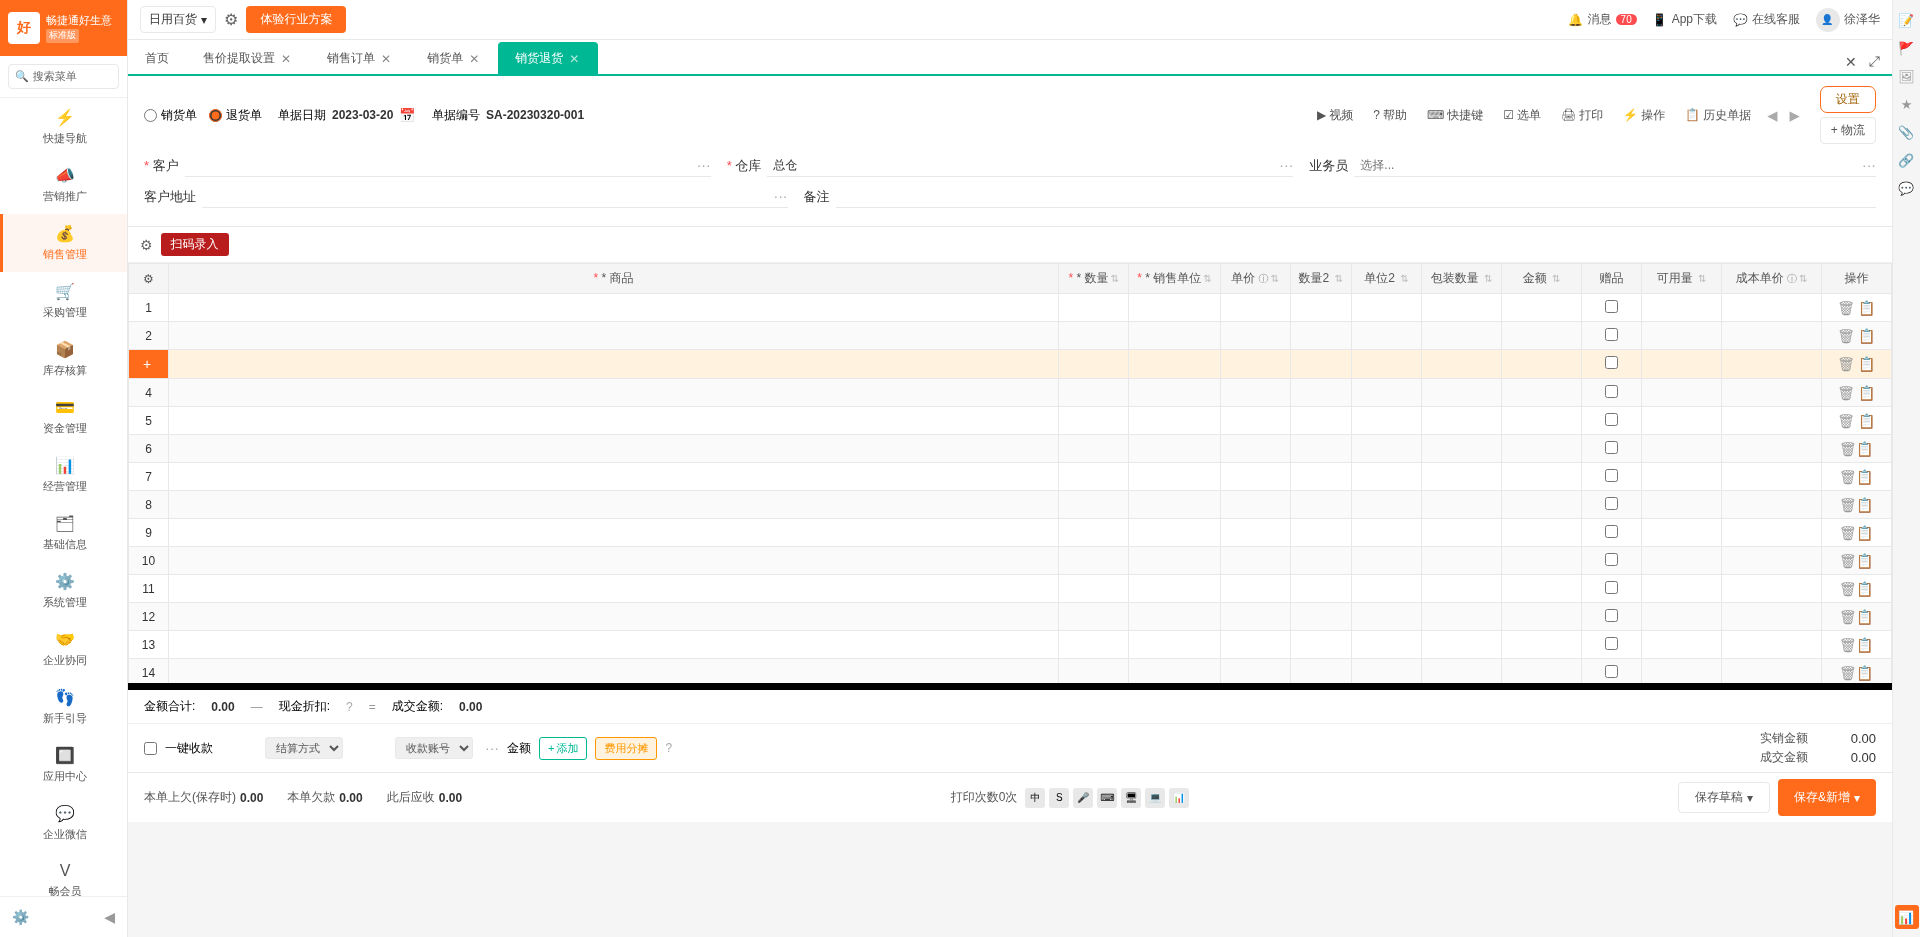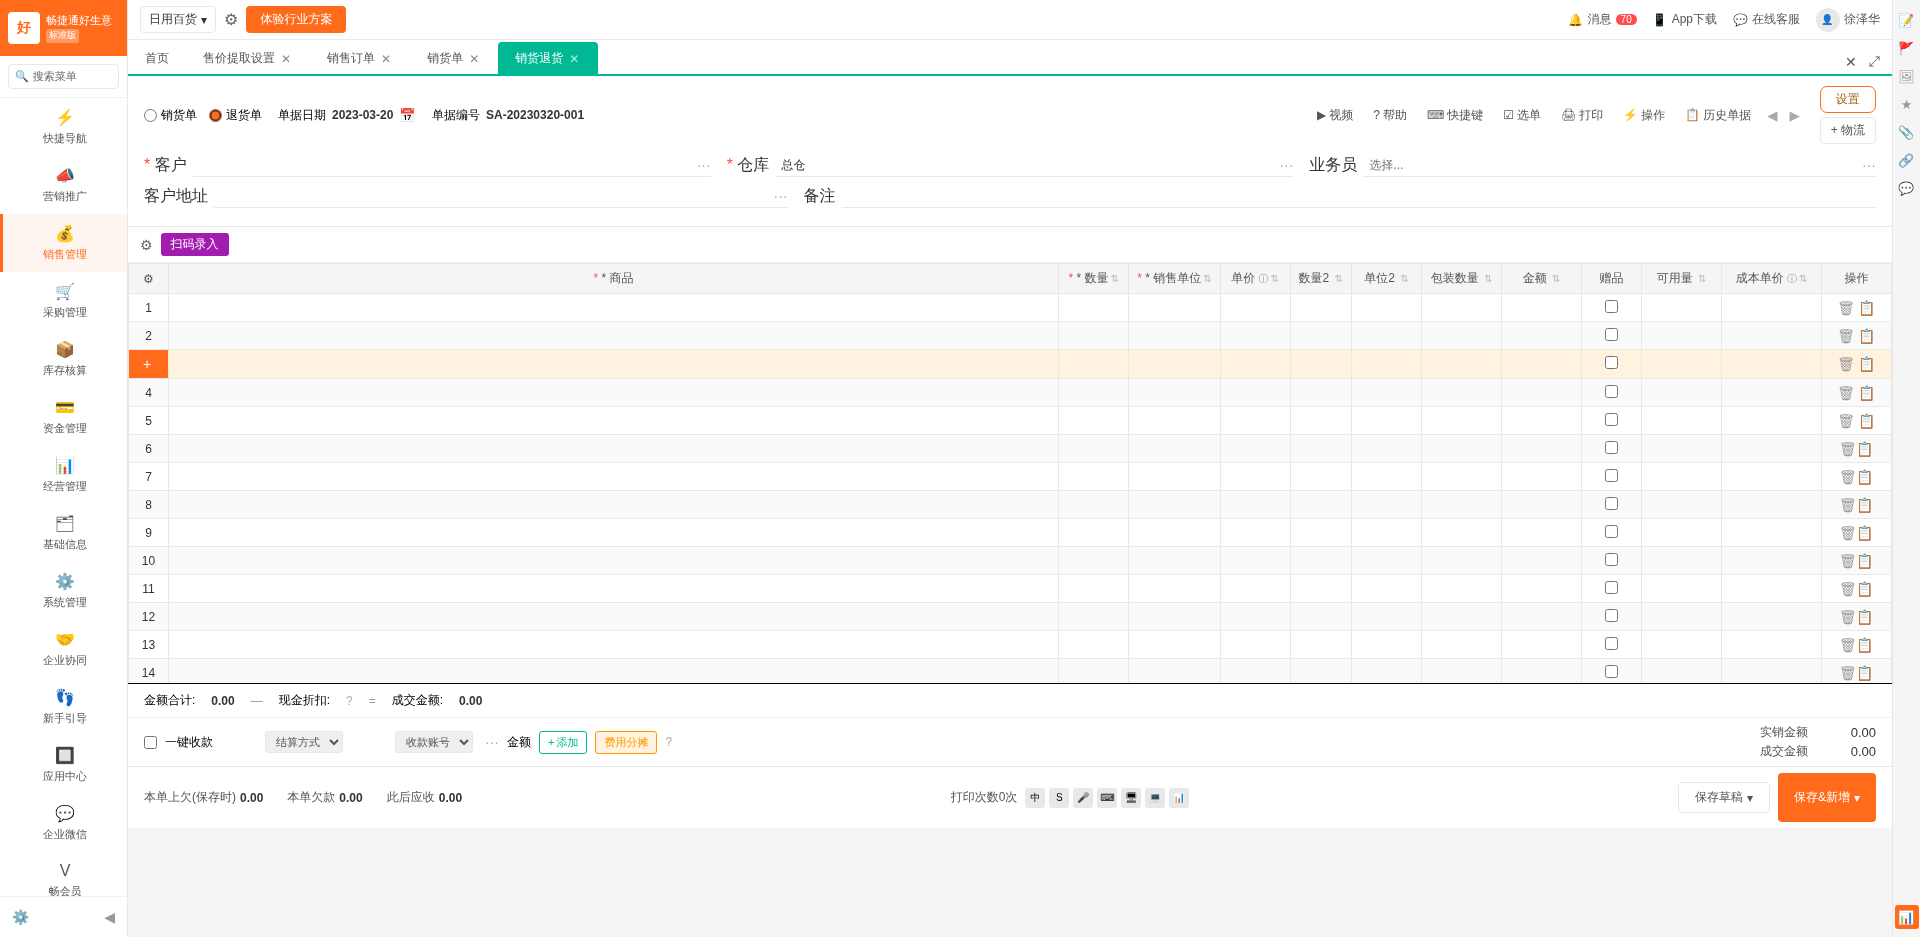--- a/index.html
+++ b/index.html
@@ -55,53 +55,53 @@
     .radio-item { display: flex; align-items: center; gap: 4px; cursor: pointer; font-size: 12px; }
     .radio-input { accent-color: #ff6b1a; }
     .doc-date-group { display: flex; align-items: center; gap: 6px; font-size: 12px; }
     .doc-number-group { display: flex; align-items: center; gap: 6px; font-size: 12px; }
     .doc-header-right { display: flex; align-items: center; gap: 12px; font-size: 12px; }
     .toolbar-btn { display: flex; align-items: center; gap: 3px; color: #555; cursor: pointer; font-size: 12px; padding: 2px 4px; }
 
     
     .form-row { display: flex; align-items: center; gap: 16px; margin-bottom: 8px; }
     .form-field { display: flex; align-items: center; gap: 6px; flex: 1; }
-    .form-label { color: #333; font-size: 16px; white-space: nowrap; }
+    .form-label { color: #333; font-size: 13px; white-space: nowrap; }
     .form-label.required::before { content: "* "; color: #ff4d4f; }
     .form-input { flex: 1; border: none; border-bottom: 1px solid #e8e8e8; padding: 4px 6px; font-size: 12px; color: #333; outline: none; min-width: 120px; }
     .form-dots { color: #aaa; font-size: 14px; margin-left: 4px; }
     .form-input-wrapper { flex: 1; display: flex; align-items: center; border-bottom: 1px solid #e8e8e8; }
     .form-input-wrapper input { flex: 1; border: none; padding: 4px 6px; font-size: 12px; color: #333; outline: none; }
     .action-btn { background: #fff; border: 1px solid #e8e8e8; border-radius: 4px; padding: 4px 10px; font-size: 12px; cursor: pointer; color: #555; white-space: nowrap; }
 
     
     .table-area { background: #fff; flex: 1; }
     .table-toolbar { display: flex; align-items: center; padding: 6px 12px; border-bottom: 1px solid #f0f0f0; gap: 8px; }
     .settings-btn { background: none; border: none; cursor: pointer; color: #666; font-size: 14px; }
-    .scan-btn { background: #a21caf; color: #fff; border: none; border-radius: 3px; padding: 3px 10px; font-size: 12px; cursor: pointer; }
+    .scan-btn { background: #b91c1c; color: #fff; border: none; border-radius: 3px; padding: 3px 10px; font-size: 12px; cursor: pointer; }
 
     
     .data-table { width: 100%; border-collapse: collapse; font-size: 12px; }
     .data-table th { background: #f5f5f5; padding: 6px 8px; text-align: center; border: 1px solid #e8e8e8; color: #555; font-weight: normal; white-space: nowrap; position: sticky; top: 0; }
     .data-table td { padding: 4px 8px; border: 1px solid #e8e8e8; text-align: center; color: #333; height: 28px; }
     .data-table tr:nth-child(even) td { background: #fafafa; }
     .data-table tr.highlighted td { background: #fff3e0; }
     .data-table tr.highlighted td:first-child { background: #ff6b1a; color: #fff; }
     .row-num { color: #999; }
     .th-required::before { content: "* "; color: #ff4d4f; }
     .th-info { color: #999; font-size: 10px; }
     .sort-icon { color: #bbb; font-size: 10px; cursor: pointer; margin-left: 2px; }
     .checkbox-cell { text-align: center; }
     input[type="checkbox"] { accent-color: #00b894; }
     .delete-btn { background: none; border: none; cursor: pointer; color: #999; font-size: 14px; }
     .copy-btn { background: none; border: none; cursor: pointer; color: #999; font-size: 14px; }
     .add-row-btn { width: 20px; height: 20px; background: #ff6b1a; color: #fff; border: none; border-radius: 50%; cursor: pointer; font-size: 14px; display: flex; align-items: center; justify-content: center; }
 
     
-    .summary-area { background: #fff; padding: 8px 16px; border-top: 1px solid #000000; display: flex; align-items: center; gap: 16px; font-size: 12px; }
+    .summary-area { background: #fff; padding: 8px 16px; border-top: 7px solid #000000; display: flex; align-items: center; gap: 16px; font-size: 12px; }
     .summary-dash { color: #999; }
     .help-icon { color: #aaa; font-size: 12px; cursor: pointer; }
     .equals-icon { color: #999; }
     .amount-value { color: #333; font-weight: bold; }
 
     
     .payment-row { background: #fff; padding: 6px 16px; border-top: 1px solid #f0f0f0; display: flex; align-items: center; gap: 8px; font-size: 12px; }
     .payment-checkbox { accent-color: #ff6b1a; }
     .payment-select { border: 1px solid #e8e8e8; border-radius: 3px; padding: 3px 6px; font-size: 11px; color: #555; margin-left: 44px; }
     .add-payment-btn { background: none; border: 1px solid #00b894; color: #00b894; border-radius: 3px; padding: 3px 8px; font-size: 11px; cursor: pointer; display: flex; align-items: center; gap: 2px; }
@@ -111,21 +111,21 @@
     .footer-bar { background: #fff; border-top: 1px solid #e8e8e8; padding: 6px 16px; display: flex; align-items: center; justify-content: space-between; font-size: 12px; }
     .footer-left { display: flex; align-items: center; gap: 24px; }
     .footer-stat { display: flex; align-items: center; gap: 4px; color: #555; }
     .footer-stat-value { color: #333; font-weight: bold; }
     .footer-center { display: flex; align-items: center; gap: 8px; }
     .print-info { color: #555; }
     .system-icons { display: flex; align-items: center; gap: 4px; }
     .system-icon { width: 20px; height: 20px; background: #e8e8e8; border-radius: 3px; display: flex; align-items: center; justify-content: center; font-size: 10px; cursor: pointer; }
     .footer-right { display: flex; align-items: center; gap: 8px; }
     .save-draft-btn { background: #fff; border: 1px solid #e8e8e8; border-radius: 4px; padding: 6px 16px; font-size: 12px; cursor: pointer; color: #555; display: flex; align-items: center; gap: 4px; }
-    .save-new-btn { background: #ff6b1a; color: #fff; border: none; border-radius: 4px; padding: 16px 16px; font-size: 12px; cursor: pointer; display: flex; align-items: center; gap: 4px; }
+    .save-new-btn { background: #ff6b1a; color: #fff; border: none; border-radius: 4px; padding: 10px 16px; font-size: 12px; cursor: pointer; display: flex; align-items: center; gap: 4px; }
 
     
     .right-sidebar { width: 28px; background: #f5f5f5; border-left: 1px solid #e8e8e8; display: flex; flex-direction: column; align-items: center; padding: 8px 0; gap: 4px; }
     .right-sidebar-icon { width: 24px; height: 24px; display: flex; align-items: center; justify-content: center; font-size: 13px; color: #999; cursor: pointer; border-radius: 3px; }
     .right-sidebar-icon.active { background: #ff6b1a; color: #fff; }
 
     .table-scroll { overflow-x: auto; overflow-y: auto; max-height: 420px; }
     .col-index { width: 40px; }
     .col-product { min-width: 140px; }
     .col-qty { width: 70px; }

